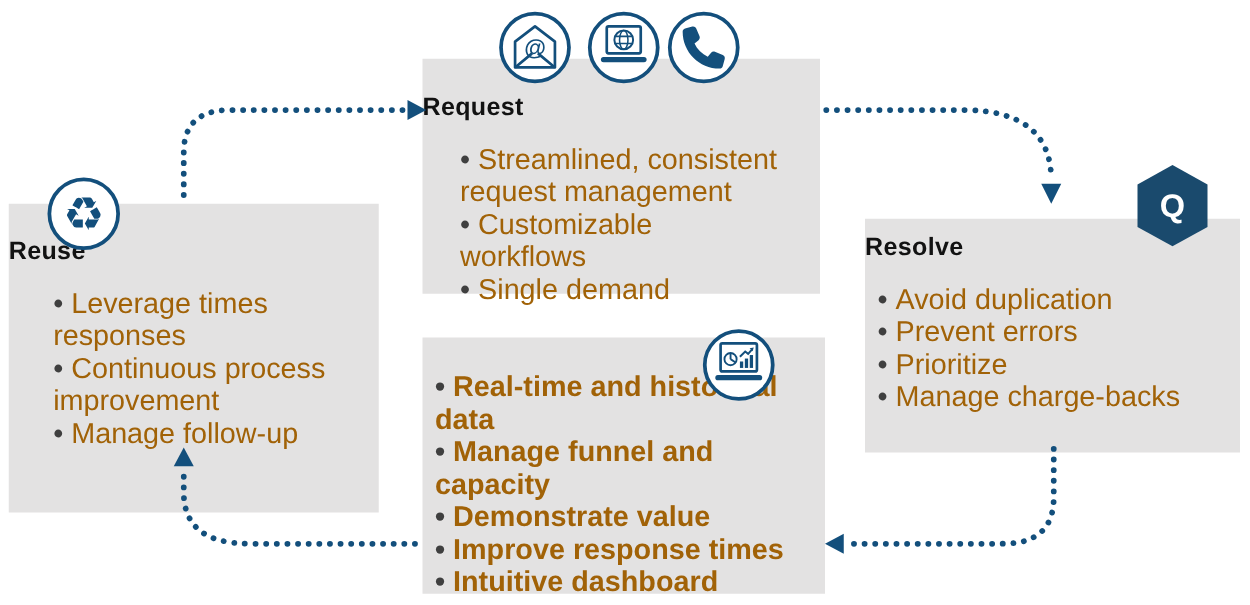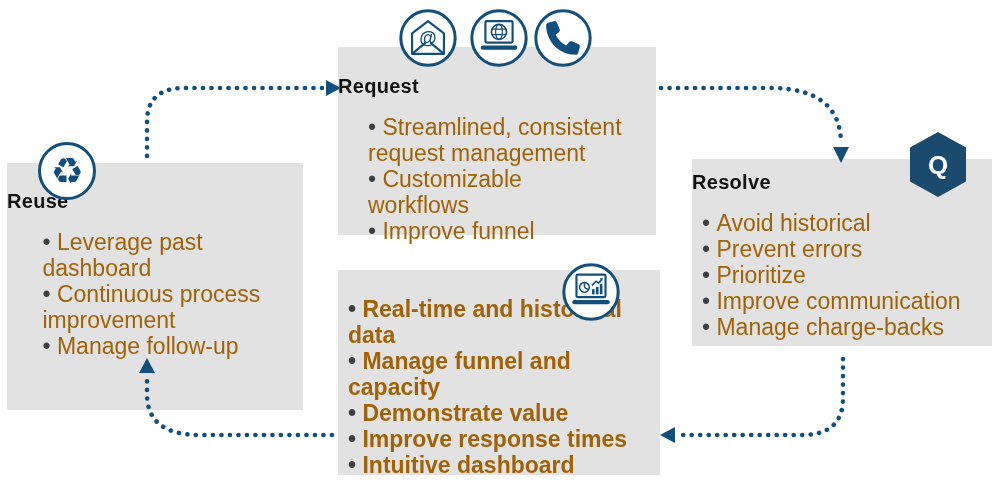--- a/index.html
+++ b/index.html
@@ -12,21 +12,21 @@
   }
   .box h3{
     margin:0 0 6px 0;font-size:20px;font-weight:700;color:#121212;letter-spacing:.3px;
   }
   .box ul{
     list-style:none;margin:16px auto;padding:0;font-size:23px;color:#a16207;line-height:26px;
   }
   .box li::before{content:"\2022\00a0";color:#3f3f3f;}
   .box-request{left:338px;top:47px;width:318px;height:188px;padding-top:28px;}
   .box-request ul{max-width:258px;}
-  .box-resolve{left:692px;top:159px;width:300px;height:187px;padding-top:12px;}
+  .box-resolve{left:692px;top:175px;width:300px;height:187px;padding-top:12px;}
   .box-resolve ul{max-width:280px;}
   .box-report{left:338px;top:270px;width:322px;height:205px;padding-top:10px;}
   .box-report ul{max-width:302px;font-weight:bold;}
   .box-reuse{left:7px;top:163px;width:296px;height:247px;padding-top:27px;}
   .box-reuse ul{max-width:225px;}
 
   .icon-circle{
     position:absolute;width:60px;height:60px;color:var(--accent,#134f7c);z-index:3;
   }
   .icon-circle svg{display:block;width:100%;height:100%;}
@@ -69,49 +69,48 @@
       <path d="M675 427 L675 443 L660 435 Z"></path>
       <path d="M139 373 L155 373 L147 358 Z"></path>
     </g>
   </svg>
 
   <section class="box box-request">
     <h3>Request</h3>
     <ul>
       <li>Streamlined, consistent request management</li>
       <li>Customizable workflows</li>
-      <li>Improve funnel</li>
+      <li>Single demand</li>
     </ul>
   </section>
 
   <section class="box box-resolve">
     <h3>Resolve</h3>
     <ul>
-      <li>Avoid historical</li>
+      <li>Avoid duplication</li>
       <li>Prevent errors</li>
       <li>Prioritize</li>
-      <li>Improve communication</li>
       <li>Manage charge-backs</li>
     </ul>
   </section>
 
   <section class="box box-report">
     <ul>
       <li>Real-time and historical data</li>
       <li>Manage funnel and capacity</li>
       <li>Demonstrate value</li>
       <li>Improve response times</li>
       <li>Intuitive dashboard</li>
     </ul>
   </section>
 
   <section class="box box-reuse">
     <h3>Reuse</h3>
     <ul>
-      <li>Leverage past dashboard</li>
+      <li>Leverage times responses</li>
       <li>Continuous process improvement</li>
       <li>Manage follow-up</li>
     </ul>
   </section>
 
   <div class="icon-circle ic-email">
     <svg viewBox="0 0 64 64">
       <circle cx="32" cy="32" r="29" fill="#ffffff" stroke="currentColor" stroke-width="3.2"></circle>
       <g fill="none" stroke="currentColor" stroke-width="2.3" stroke-linejoin="round">
         <path d="M15 27 L32 14 L49 27 L49 49 L15 49 Z"></path>

